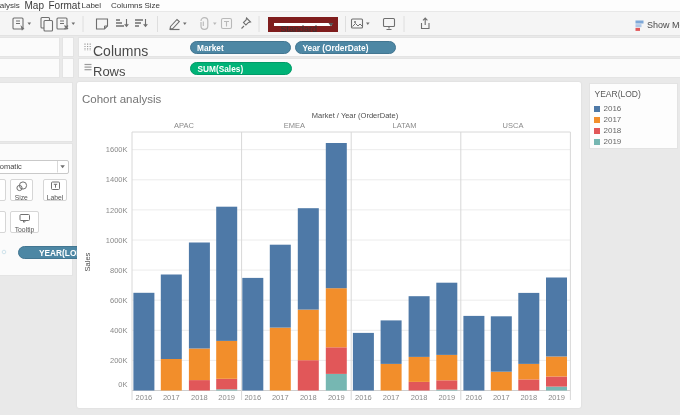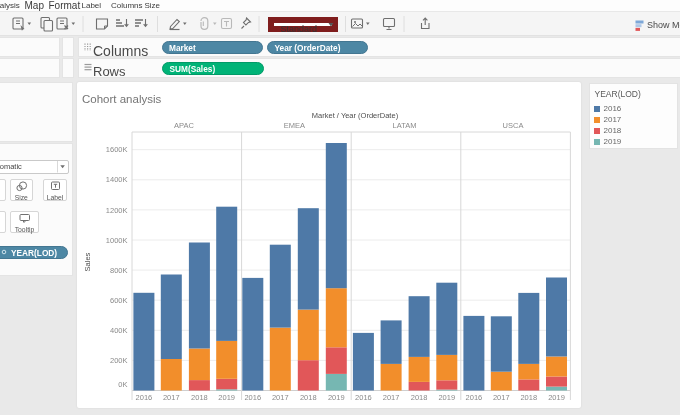--- a/index.html
+++ b/index.html
@@ -1,21 +1,21 @@
 <!DOCTYPE html>
 <html><head><meta charset="utf-8"><style>
   * { margin:0; padding:0; box-sizing:border-box; }
   html,body { width:680px; height:415px; overflow:hidden;
     font-family:"Liberation Sans", sans-serif; background:#e9e9e9; }
   .abs { position:absolute; }
   .card { position:absolute; background:#fbfbfb; border:1px solid #e4e4e4; }
   .btn { position:absolute; background:#fff; border:1px solid #d6d6d6; border-radius:2px;
           color:#555; font-size:6.8px; text-align:center; }
   .pill { position:absolute; height:12.5px; border-radius:6.5px; color:#fff;
-           font-size:8.3px; font-weight:bold; line-height:12.5px; }
+           font-size:8.3px; font-weight:bold; line-height:12.5px;margin-left:28px; }
 </style></head>
 <body>
 <div class="abs" style="left:0;top:0;width:680px;height:415px;background:#e9e9e9;overflow:hidden">
 
   <div class="abs" style="left:0;top:0;width:680px;height:12px;background:#fdfdfd;border-bottom:1px solid #e8e8e8">
     <span class="abs" style="left:-10px;top:1px;font-size:8px;color:#3a3a3a;line-height:10px">Analysis</span>
     <span class="abs" style="left:24.5px;top:1px;font-size:10px;color:#3a3a3a;line-height:10px">Map</span>
     <span class="abs" style="left:48.5px;top:1px;font-size:10px;color:#3a3a3a;line-height:10px">Format</span>
     <span class="abs" style="left:81.5px;top:1px;font-size:8px;color:#3a3a3a;line-height:10px">Label</span>
     <span class="abs" style="left:111px;top:1px;font-size:8px;color:#3a3a3a;line-height:10px">Columns</span>

